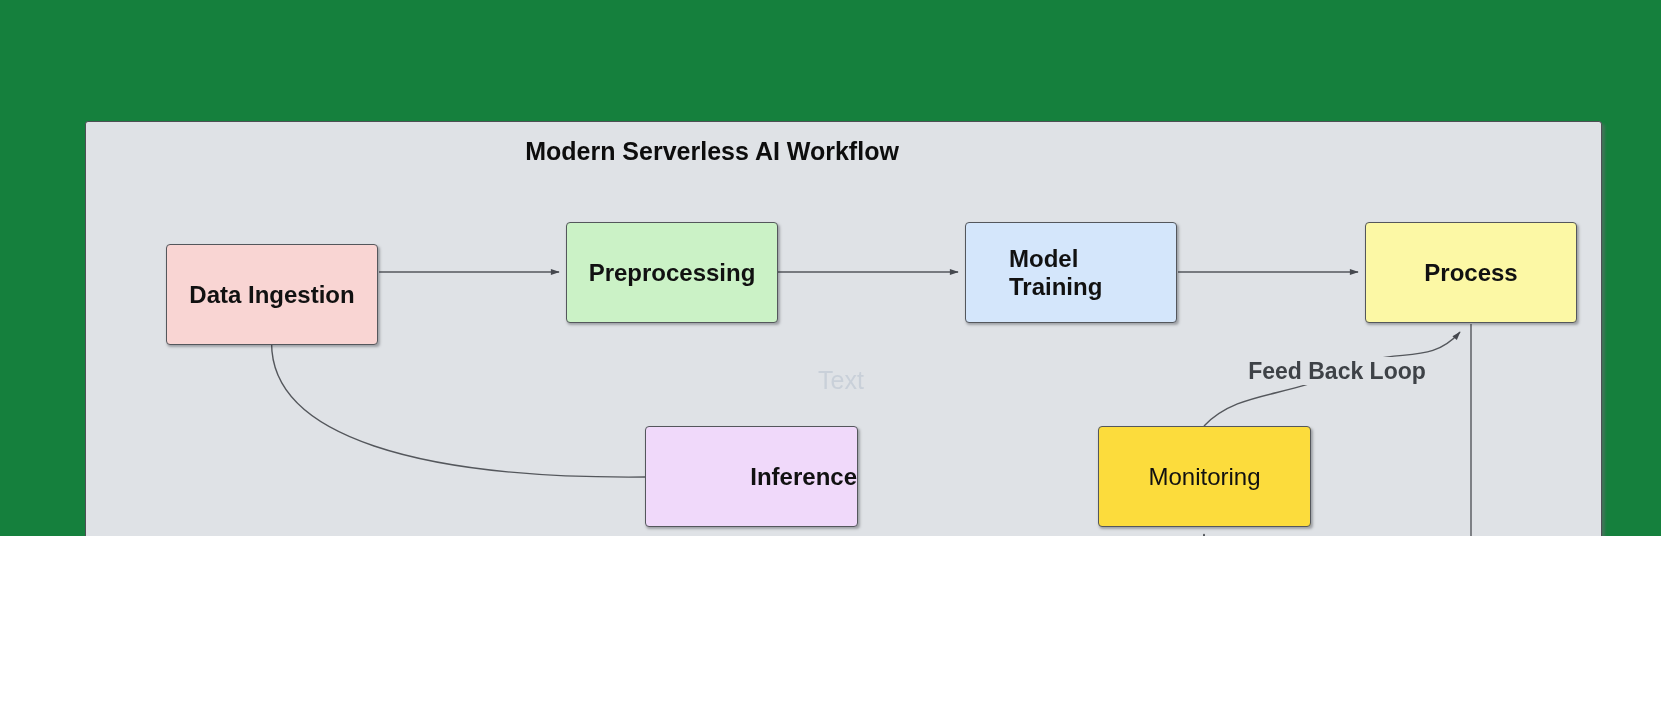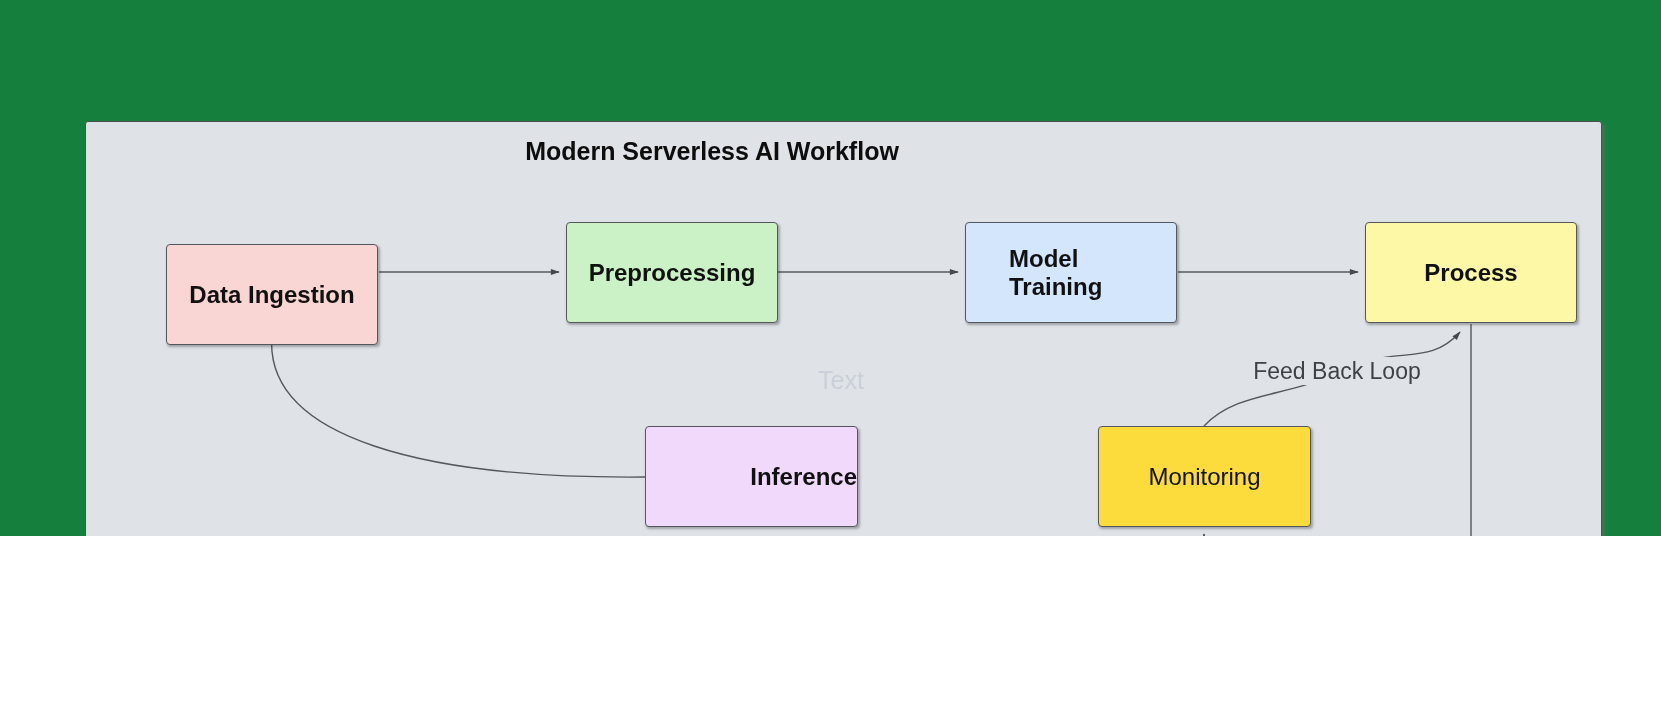--- a/index.html
+++ b/index.html
@@ -29,21 +29,21 @@
   .n-preprocessing{left:566px;top:222px;}
   .n-model-training{left:965px;top:222px;}
   .n-process{left:1365px;top:222px;}
   .n-inference{left:645px;top:426px;width:213px;}
   .n-monitoring{left:1098px;top:426px;width:213px;font-weight:400;}
   .connector-layer{position:absolute;left:0;top:0;width:1661px;height:712px;pointer-events:none;}
   .edge{fill:none;stroke:#54575c;stroke-width:1.4px;}
   .edge-label{
     position:absolute;left:1217px;top:357px;width:240px;height:28px;
     background:#dfe2e6;text-align:center;line-height:28px;
-    font-size:23px;font-weight:normal;color:#3e4247;
+    font-size:23px;font-weight:bold;color:#3e4247;
   }
   .text-watermark{
     position:absolute;left:818px;top:366px;width:70px;height:28px;
     font-size:25px;color:#c9d0d9;line-height:28px;
   }
   .partial-blue-shape{
     position:absolute;left:92px;top:699px;width:26px;height:13px;
     background:#4779f2;border-radius:2px 2px 0 0;
   }
 </style>

